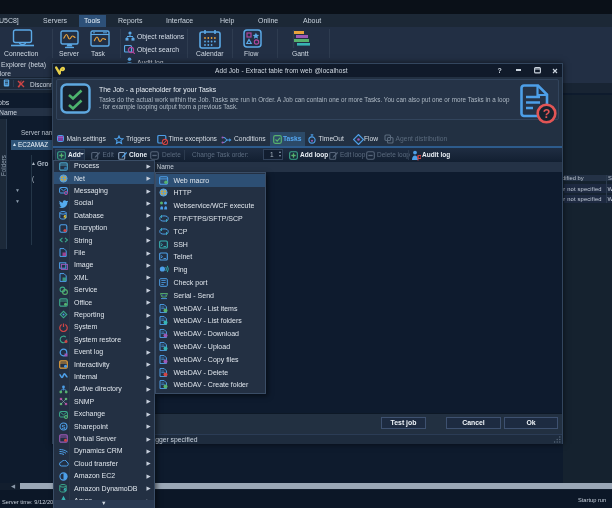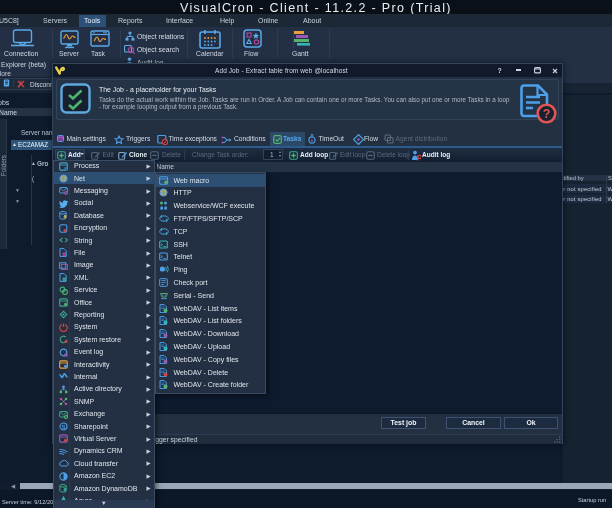--- a/index.html
+++ b/index.html
@@ -3,21 +3,20 @@
 <style>
 *{margin:0;padding:0;box-sizing:border-box;}
 html,body{width:612px;height:508px;overflow:hidden;background:#0e1b2d;font-family:"Liberation Sans",sans-serif;}
 .abs{position:absolute;}
 #stage{position:relative;width:612px;height:508px;overflow:hidden;background:#0e1b2d;}
 .t{position:absolute;white-space:nowrap;}
 </style></head>
 <body>
 <div id="stage">
 <div class="abs" style="left:0;top:0;width:612px;height:14px;background:#0a1018;"></div>
-<div class="t" style="left:180px;top:0.5px;font-size:12.5px;color:#e8edf3;font-weight:400;letter-spacing:1.35px;">VisualCron - Client - 11.2.2 - Pro (Trial)</div>
 <div class="abs" style="left:0;top:14px;width:612px;height:13px;background:#1c2836;"></div>
 <div class="t" style="left:-3px;top:17px;font-size:7px;color:#c8d2dd;font-weight:400;">[U5C8]</div>
 <div class="t" style="left:43px;top:17px;font-size:7px;color:#c8d2dd;font-weight:400;">Servers</div>
 <div class="abs" style="left:79px;top:14.5px;width:27px;height:12px;background:#2d5078;"></div>
 <div class="t" style="left:84px;top:17px;font-size:7px;color:#e8f2fb;font-weight:400;">Tools</div>
 <div class="t" style="left:118px;top:17px;font-size:7px;color:#c8d2dd;font-weight:400;">Reports</div>
 <div class="t" style="left:166px;top:17px;font-size:7px;color:#c8d2dd;font-weight:400;">Interface</div>
 <div class="t" style="left:220px;top:17px;font-size:7px;color:#c8d2dd;font-weight:400;">Help</div>
 <div class="t" style="left:258px;top:17px;font-size:7px;color:#c8d2dd;font-weight:400;">Online</div>
 <div class="t" style="left:303px;top:17px;font-size:7px;color:#c8d2dd;font-weight:400;">About</div>

